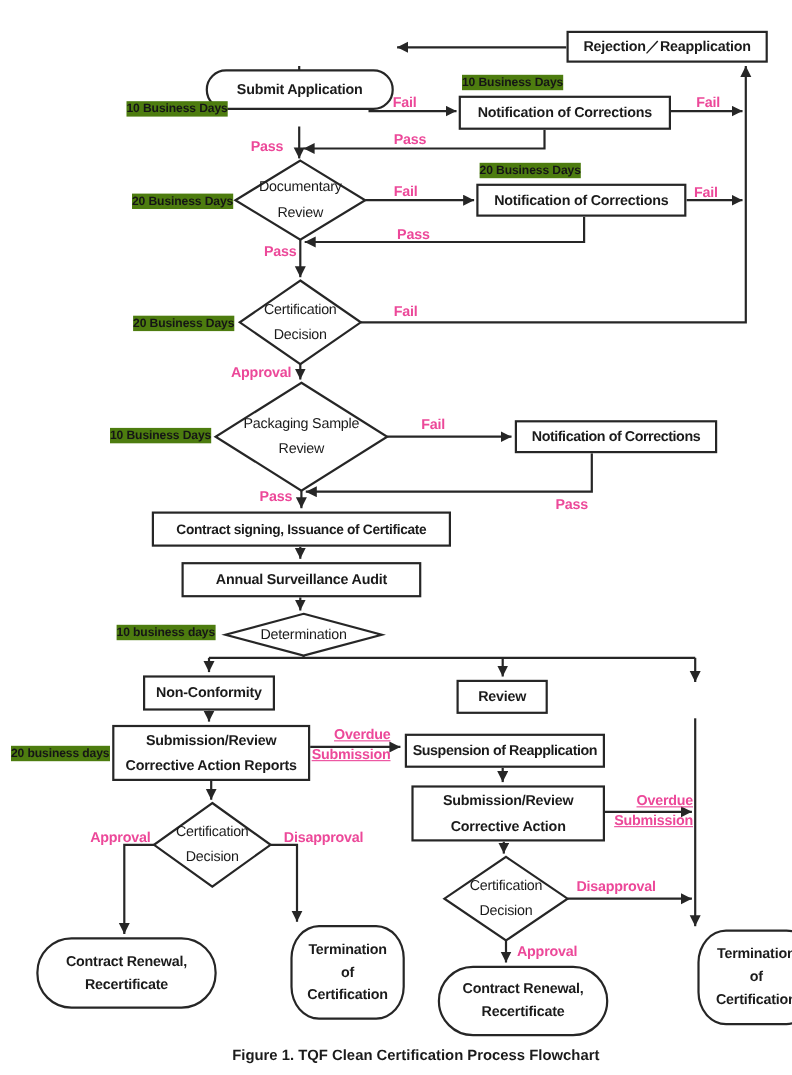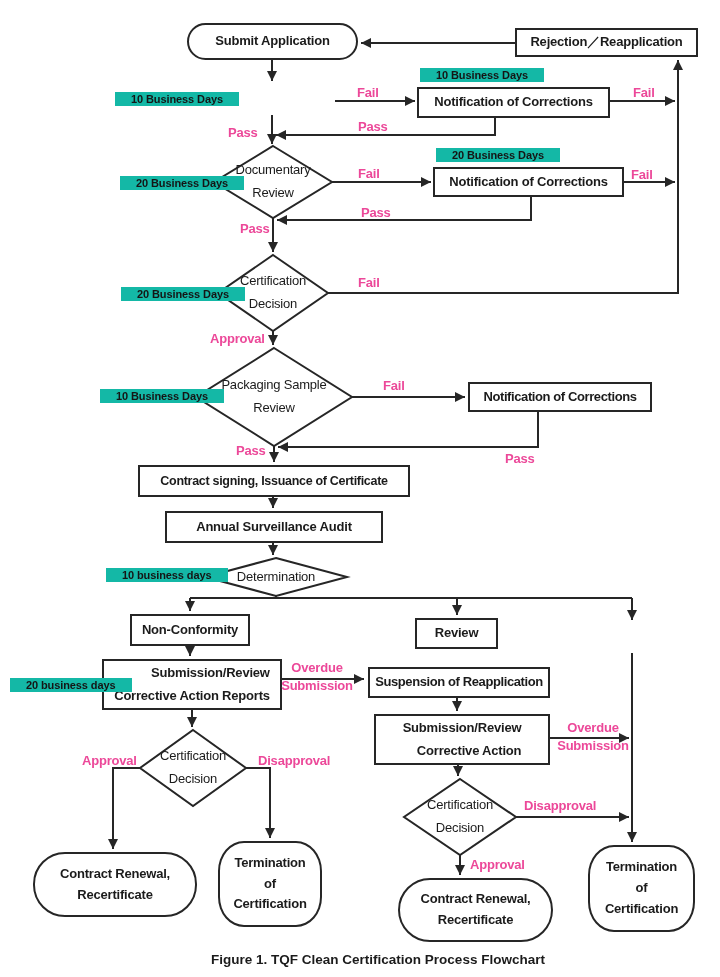--- a/index.html
+++ b/index.html
@@ -9,39 +9,39 @@
     color:#1b1b1b;overflow:hidden;
   }
   #wires{position:absolute;left:0;top:0;z-index:0;}
   .node{
     position:absolute;z-index:2;box-sizing:border-box;
     background:#ffffff;border:2px solid #262626;
     display:flex;align-items:center;justify-content:center;
     text-align:center;font-weight:bold;font-size:13px;color:#1b1b1b;
     white-space:pre-line;line-height:1.3;letter-spacing:-0.2px;padding:0 2px;
   }
-  .stadium{border-radius:19px;}
+  .stadium{border-radius:19px;margin-top:40px;}
   .pill{border-radius:32px;line-height:1.6;}
-  .squircle{border-radius:26px/30px;line-height:1.6;}
-  .tall{line-height:1.7;text-align:right;}
+  .squircle{border-radius:26px/30px;line-height:1.6;margin-left:46px;}
+  .tall{line-height:1.7;}
   .dtext{
     position:absolute;z-index:2;display:flex;align-items:center;justify-content:center;
     text-align:center;font-weight:normal;font-size:13px;color:#1b1b1b;
     white-space:pre-line;line-height:1.75;letter-spacing:-0.2px;pointer-events:none;
   }
   .days{
-    position:absolute;z-index:3;background:#14b8a6;color:#151515;
+    position:absolute;z-index:3;background:#4d7c0f;color:#151515;
     font-weight:bold;font-size:11px;letter-spacing:-0.1px;
-    padding:1px 16px;white-space:nowrap;
+    padding:1px 0;white-space:nowrap;
   }
   .elabel{
     position:absolute;z-index:3;font-weight:bold;font-size:13px;color:#ec4899;
     white-space:pre-line;line-height:1.35;letter-spacing:-0.2px;
   }
-  .elabel.c{text-align:center;}
+  .elabel.c{text-align:right;text-decoration:underline;}
   #caption{
     position:absolute;z-index:3;left:18px;top:952px;width:720px;text-align:center;
     font-weight:bold;font-size:13.5px;color:#1b1b1b;
   }
 </style>
 </head>
 <body>
 
 <div id="stage">
 

